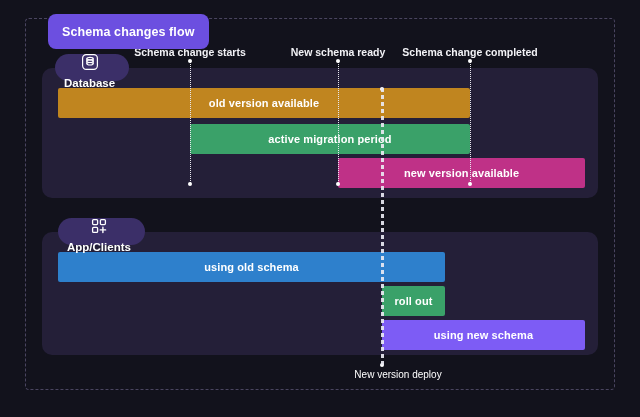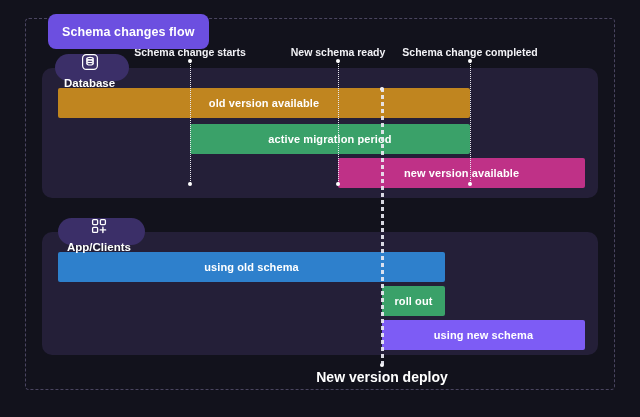--- a/index.html
+++ b/index.html
@@ -62,22 +62,22 @@
   }
 
   
   .deploy-line{
     position:absolute;width:3px;
     background-image:linear-gradient(to bottom,#e9e9f2 60%,rgba(0,0,0,0) 0);
     background-size:3px 7px;background-repeat:repeat-y;
     opacity:.92;z-index:9;
   }
   .deploy-label{
-    position:absolute;color:#ffffff;font-size:14px;font-weight:bold;
-    white-space:nowrap;transform:translateX(-50%);z-index:9;
+    position:absolute;color:#ffffff;font-size:10px;font-weight:normal;
+    white-space:nowrap;transform:translateX(-50%);z-index:9;margin-left:16px;
   }
 
   
   .bar{
     position:absolute;height:30px;border-radius:2px;
     display:flex;align-items:center;justify-content:center;
     color:#ffffff;font-size:11px;font-weight:bold;
     letter-spacing:.1px;white-space:nowrap;z-index:3;
   }
 </style>

